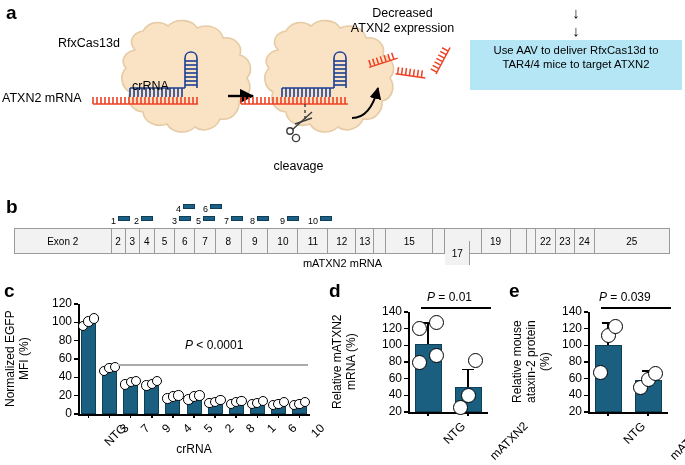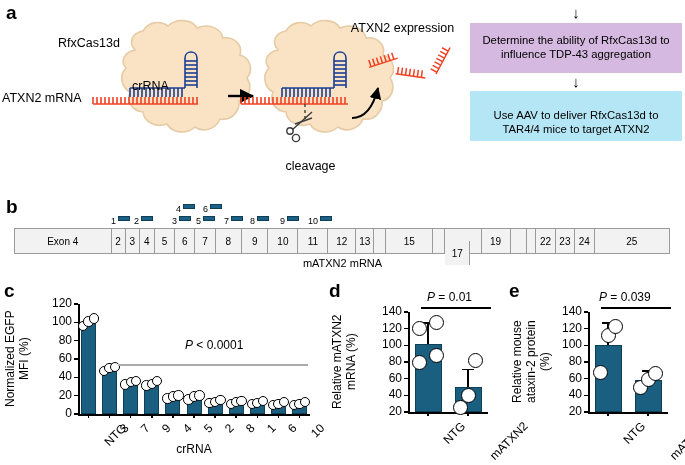--- a/index.html
+++ b/index.html
@@ -267,35 +267,33 @@
         <line x1="442" y1="55" x2="442" y2="62"></line>
           <line x1="446" y1="55" x2="446" y2="62"></line>
         <line x1="450" y1="55" x2="450" y2="62"></line>
       </g>
     </g>
   </svg>
 
   <div class="lbl" style="left:58px; top:36px;">RfxCas13d</div>
   <div class="lbl" style="left:132px; top:79px;">crRNA</div>
   <div class="lbl" style="left:2px; top:91px;">ATXN2 mRNA</div>
+  <div class="lbl center" style="left:340px; top:6px; width:125px;">Decreased</div>
   <div class="lbl center" style="left:340px; top:21px; width:125px;">ATXN2 expression</div>
-  <div class="lbl center" style="left:218px; top:159px; width:185px;">cleavage</div>
+  <div class="lbl center" style="left:206px; top:159px; width:185px;">cleavage</div>
 </div>
 
 <div id="flowchart">
   <div class="flow-arrow" style="text-align:center; font-size:15px; font-weight:bold; line-height:1.1;">
     <span>↓</span>
   </div>
-  <div class="flow-box" style="background:#d6b9e0; height:50px; display:flex; align-items:center; justify-content:center;">
-    <span>Determine the ability of RfxCas13d to influence TDP-43 aggregation</span>
-  </div>
   <div class="flow-arrow" style="text-align:center; font-size:15px; font-weight:bold; line-height:1.1;">
     <span>↓</span>
   </div>
-  <div class="flow-box" style="background:#b5e6f5; height:50px; display:flex; align-items:flex-end; justify-content:center;">
+  <div class="flow-box" style="background:#b5e6f5; height:50px; display:flex; align-items:flex-start; justify-content:center;">
     <span>Use AAV to deliver RfxCas13d to TAR4/4 mice to target ATXN2</span>
   </div>
 </div>
 
 <div class="panel-letter" style="left:6px; top:197px;">b</div>
 <div id="panel-b">
   <div id="crrna-top">
       <div class="crrna-mark" style="left: 176px; top: 6px;"><span>4</span><span class="bar"></span></div>
       <div class="crrna-mark" style="left: 203px; top: 6px;"><span>6</span><span class="bar"></span></div>
     </div>
@@ -303,21 +301,21 @@
       <div class="crrna-mark" style="left: 111px; top: 18px;"><span>1</span><span class="bar"></span></div>
       <div class="crrna-mark" style="left: 134px; top: 18px;"><span>2</span><span class="bar"></span></div>
       <div class="crrna-mark" style="left: 172px; top: 18px;"><span>3</span><span class="bar"></span></div>
       <div class="crrna-mark" style="left: 196px; top: 18px;"><span>5</span><span class="bar"></span></div>
       <div class="crrna-mark" style="left: 224px; top: 18px;"><span>7</span><span class="bar"></span></div>
       <div class="crrna-mark" style="left: 250px; top: 18px;"><span>8</span><span class="bar"></span></div>
       <div class="crrna-mark" style="left: 280px; top: 18px;"><span>9</span><span class="bar"></span></div>
       <div class="crrna-mark" style="left: 308px; top: 18px;"><span>10</span><span class="bar"></span></div>
     </div>
   <div id="exon-track">
-      <div class="exon" style="width: 110px;">Exon 4</div>
+      <div class="exon" style="width: 110px;">Exon 2</div>
       <div class="exon" style="width: 16px;">2</div>
       <div class="exon" style="width: 16px;">3</div>
       <div class="exon" style="width: 17px;">4</div>
       <div class="exon" style="width: 23px;">5</div>
       <div class="exon" style="width: 23px;">6</div>
       <div class="exon" style="width: 23px;">7</div>
       <div class="exon" style="width: 30px;">8</div>
       <div class="exon" style="width: 30px;">9</div>
       <div class="exon" style="width: 34px;">10</div>
       <div class="exon" style="width: 34px;">11</div>

